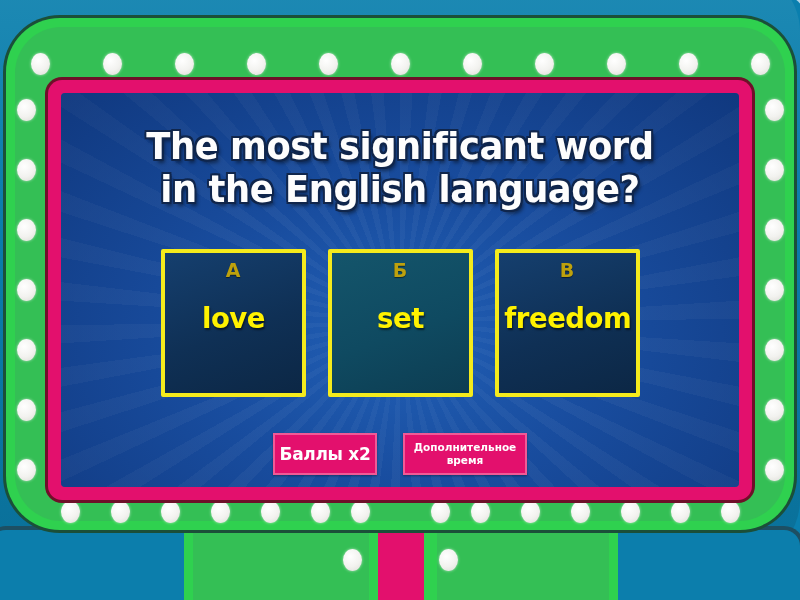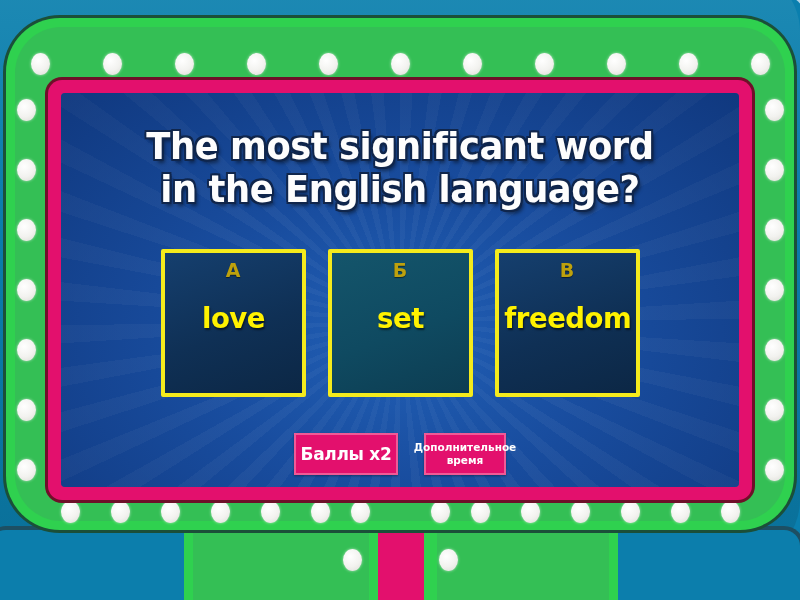--- a/index.html
+++ b/index.html
@@ -257,21 +257,21 @@
     font-weight: bold;
     display: flex;
     align-items: center;
     justify-content: center;
     text-align: center;
     cursor: pointer;
     box-shadow: 0 1px 2px rgba(0,0,0,0.35);
   }
   .lifeline.l1 { width: 104px; height: 42px; font-size: 17px; letter-spacing: -0.3px; }
   .lifeline.l2 { width: 104px; height: 42px; font-size: 19px; }
-  .lifeline.l3 { width: 82px; height: 42px; font-size: 10.5px; line-height: 1.25; padding: 0 4px; }
+  .lifeline.l3 { width: 124px; height: 42px; font-size: 10.5px; line-height: 1.25; padding: 0 4px; }
 </style>
 </head>
 <body>
 
 <div id="stage">
 
   <div class="cabinet-teal">
     <div class="cabinet-teal-inner"></div>
   </div>
 

